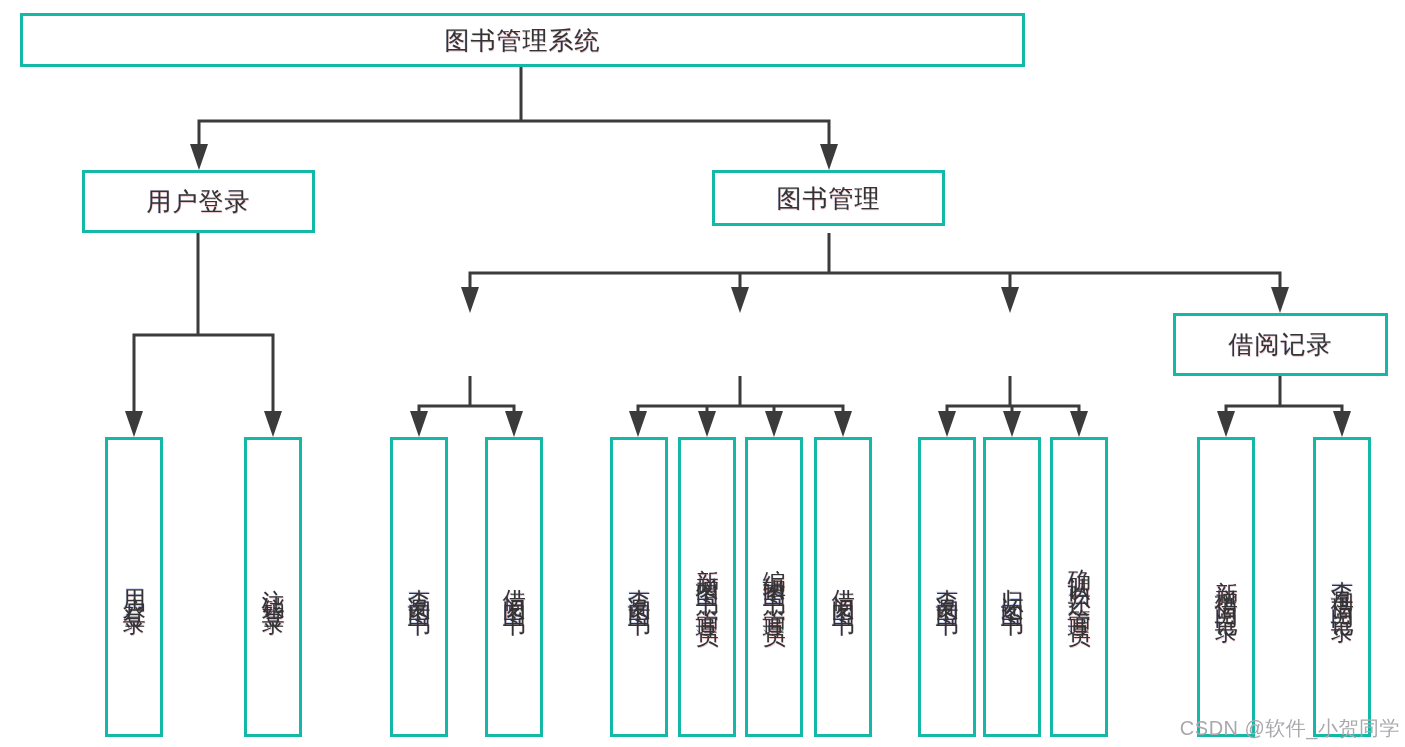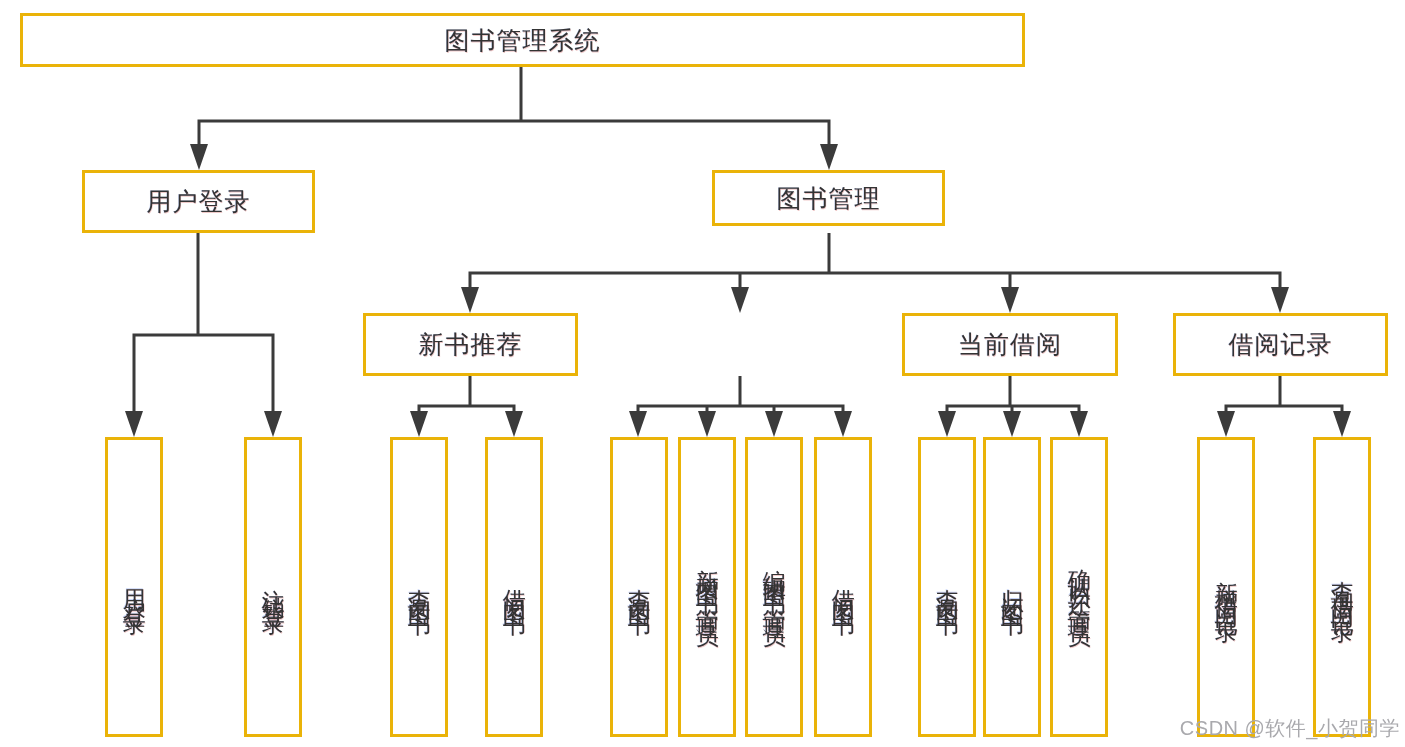--- a/index.html
+++ b/index.html
@@ -12,21 +12,21 @@
     overflow: hidden;
   }
   .connectors {
     position: absolute;
     left: 0; top: 0;
     z-index: 0;
   }
   .node {
     position: absolute;
     box-sizing: border-box;
-    border: 3px solid #eab308;
+    border: 3px solid #14b8a6;
     background: #ffffff;
     display: flex;
     align-items: center;
     justify-content: center;
     color: #333333;
     z-index: 1;
   }
   .node span {
     text-shadow: 0.5px 0.5px 0 rgba(214,120,120,0.40), -0.5px -0.5px 0 rgba(120,150,230,0.40);
   }
@@ -98,26 +98,20 @@
     <span>图书管理系统</span>
   </div>
 
   <div class="node h-node" style="left:82px; top:170px; width:233px; height:63px;">
     <span>用户登录</span>
   </div>
   <div class="node h-node" style="left:712px; top:170px; width:233px; height:56px;">
     <span>图书管理</span>
   </div>
 
-  <div class="node h-node" style="left:363px; top:313px; width:215px; height:63px;">
-    <span>新书推荐</span>
-  </div>
-  <div class="node h-node" style="left:902px; top:313px; width:216px; height:63px;">
-    <span>当前借阅</span>
-  </div>
   <div class="node h-node" style="left:1173px; top:313px; width:215px; height:63px;">
     <span>借阅记录</span>
   </div>
 
   <div class="node leaf" style="left:105px; top:437px; width:58px; height:300px;">
     <span class="vtext">用户登录</span>
   </div>
   <div class="node leaf" style="left:244px; top:437px; width:58px; height:300px;">
     <span class="vtext">注销登录</span>
   </div>

